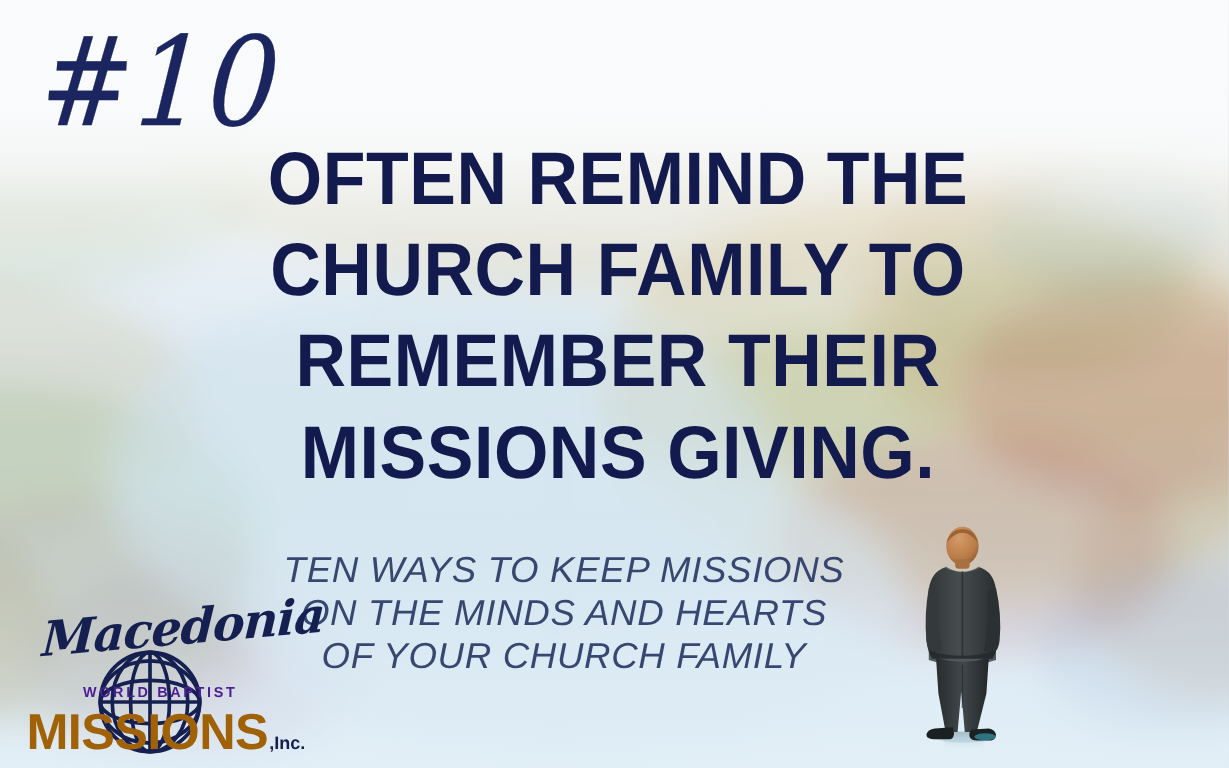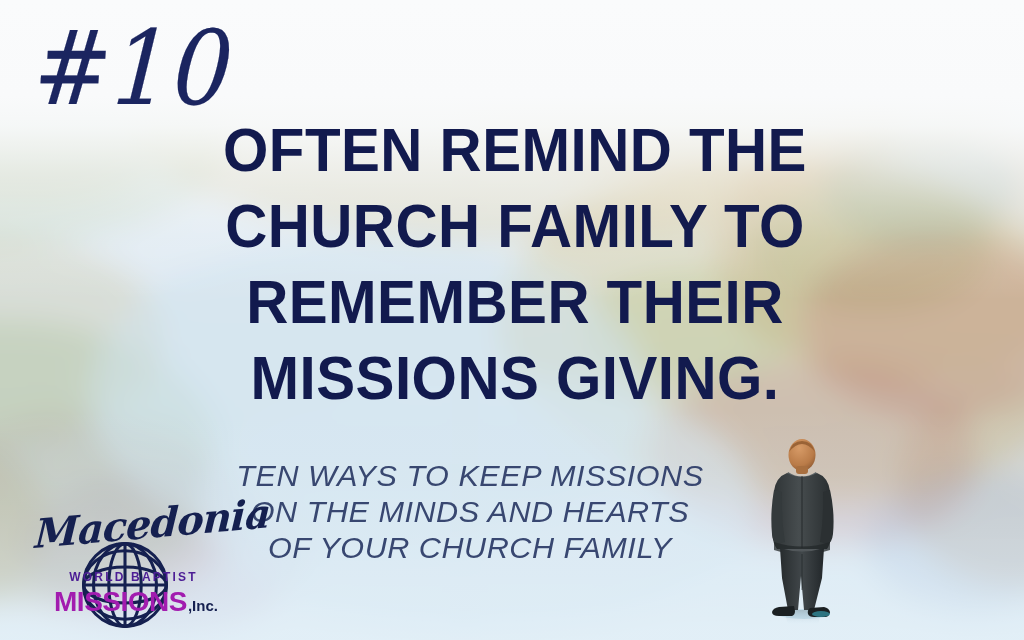--- a/index.html
+++ b/index.html
@@ -238,23 +238,23 @@
     left: 4px;
     top: 74px;
     width: 228px;
     text-align: center;
     z-index: 4;
     white-space: nowrap;
   }
   .logo-missions {
     font-family: "Liberation Sans", "DejaVu Sans", sans-serif;
     font-weight: 700;
-    font-size: 28px;
+    font-size: 42px;
     letter-spacing: -0.5px;
-    color: #a21caf;
+    color: #a16207;
     vertical-align: baseline;
   }
   .logo-inc {
     font-family: "Liberation Sans", "DejaVu Sans", sans-serif;
     font-weight: 700;
     font-size: 15px;
     letter-spacing: 0;
     color: #152050;
     vertical-align: baseline;
     margin-left: 1px;

